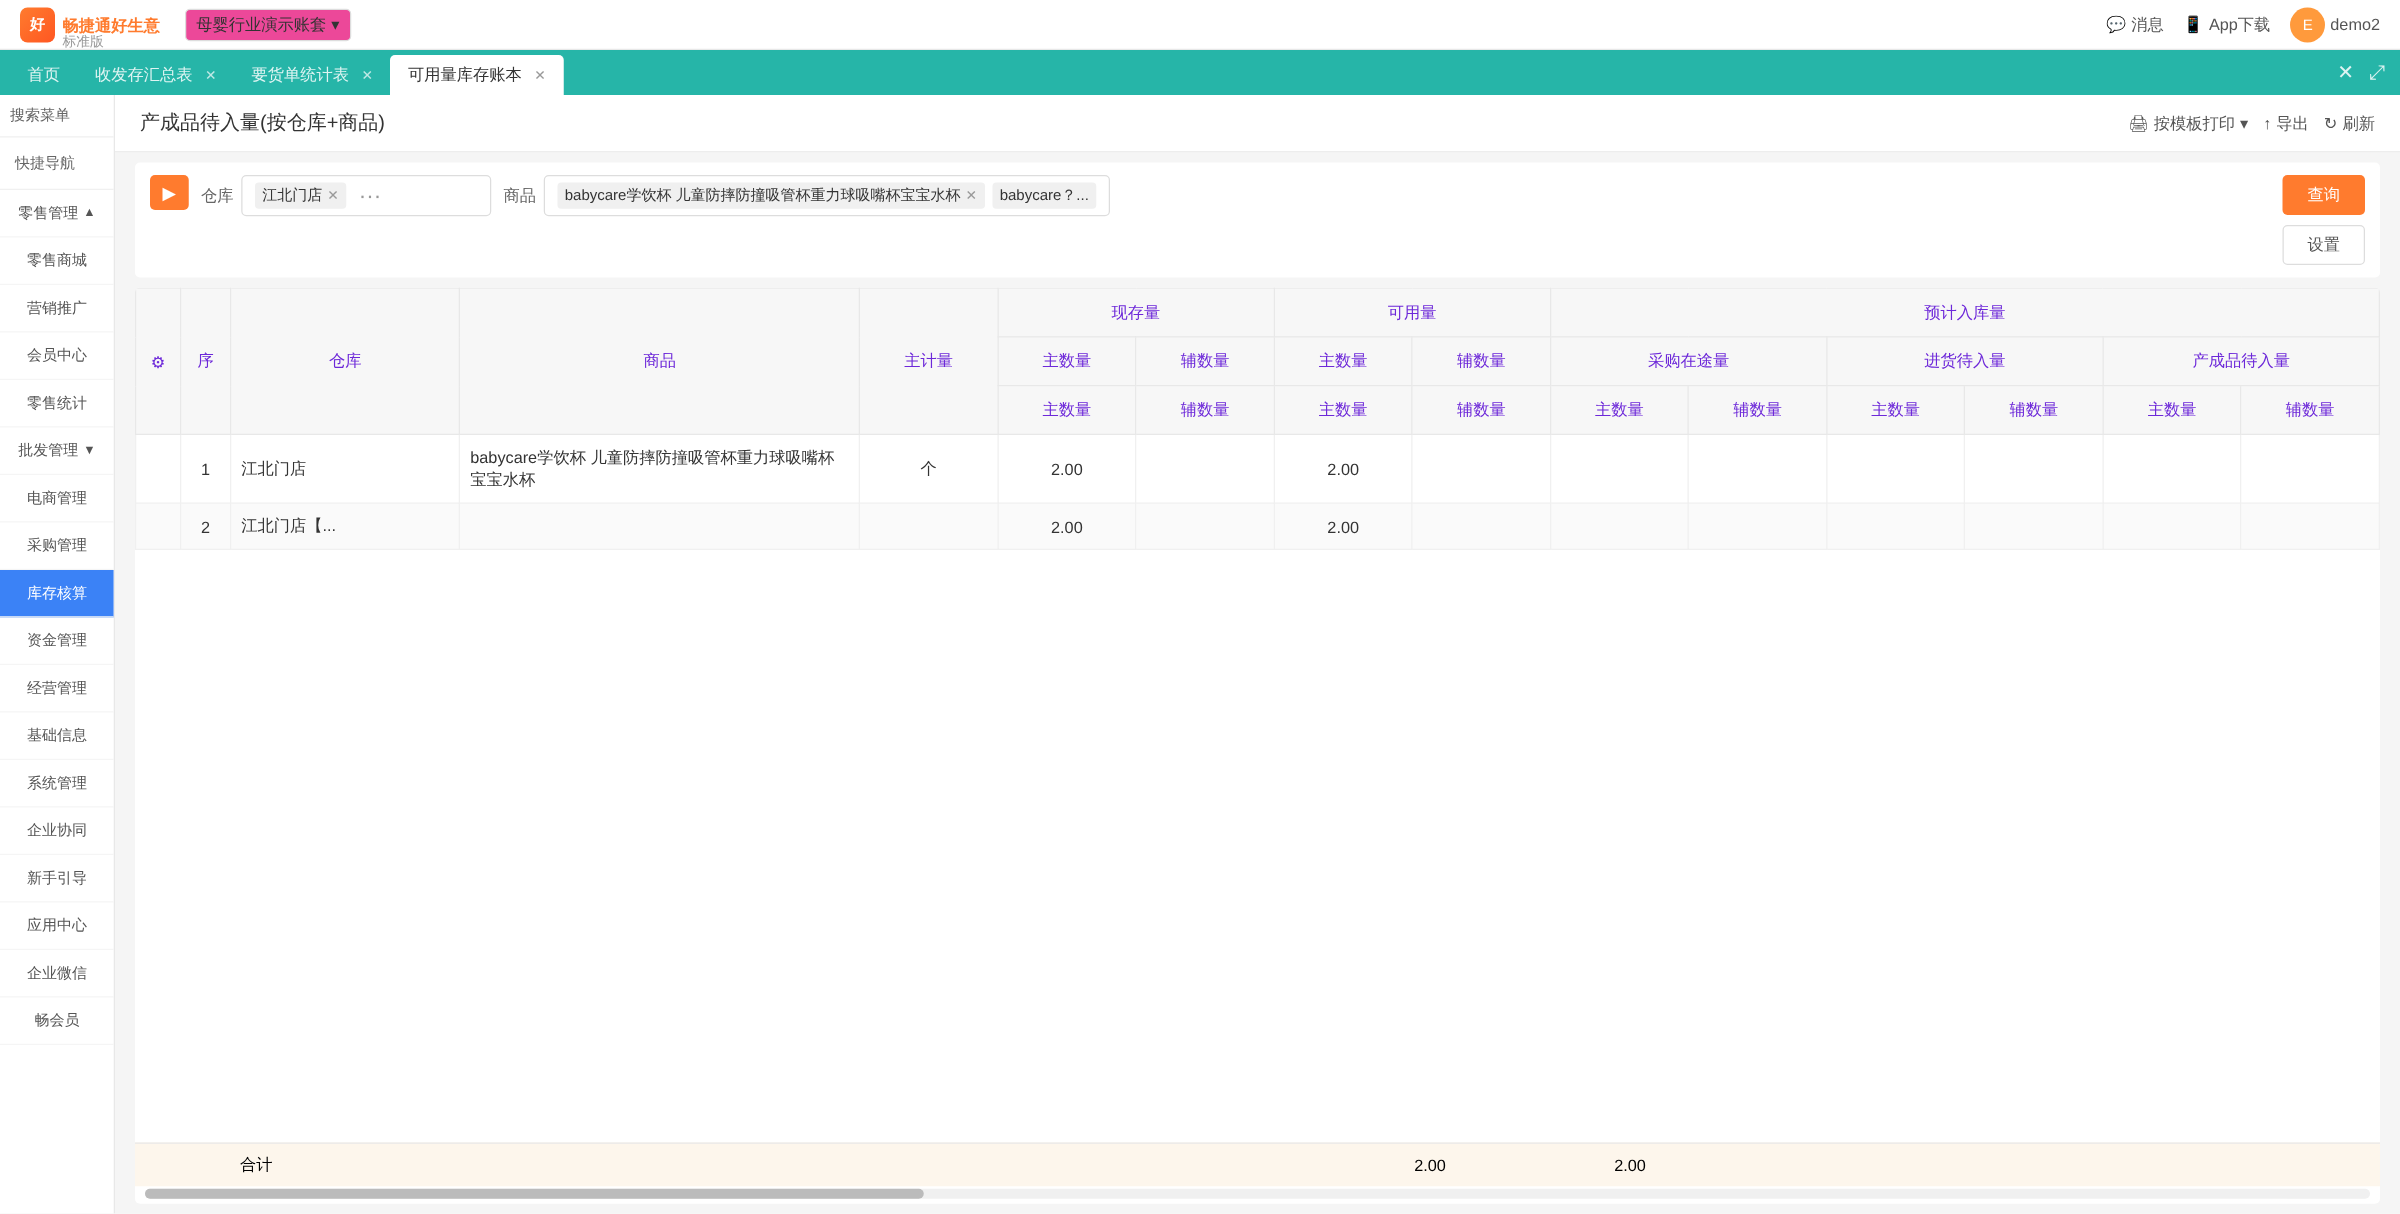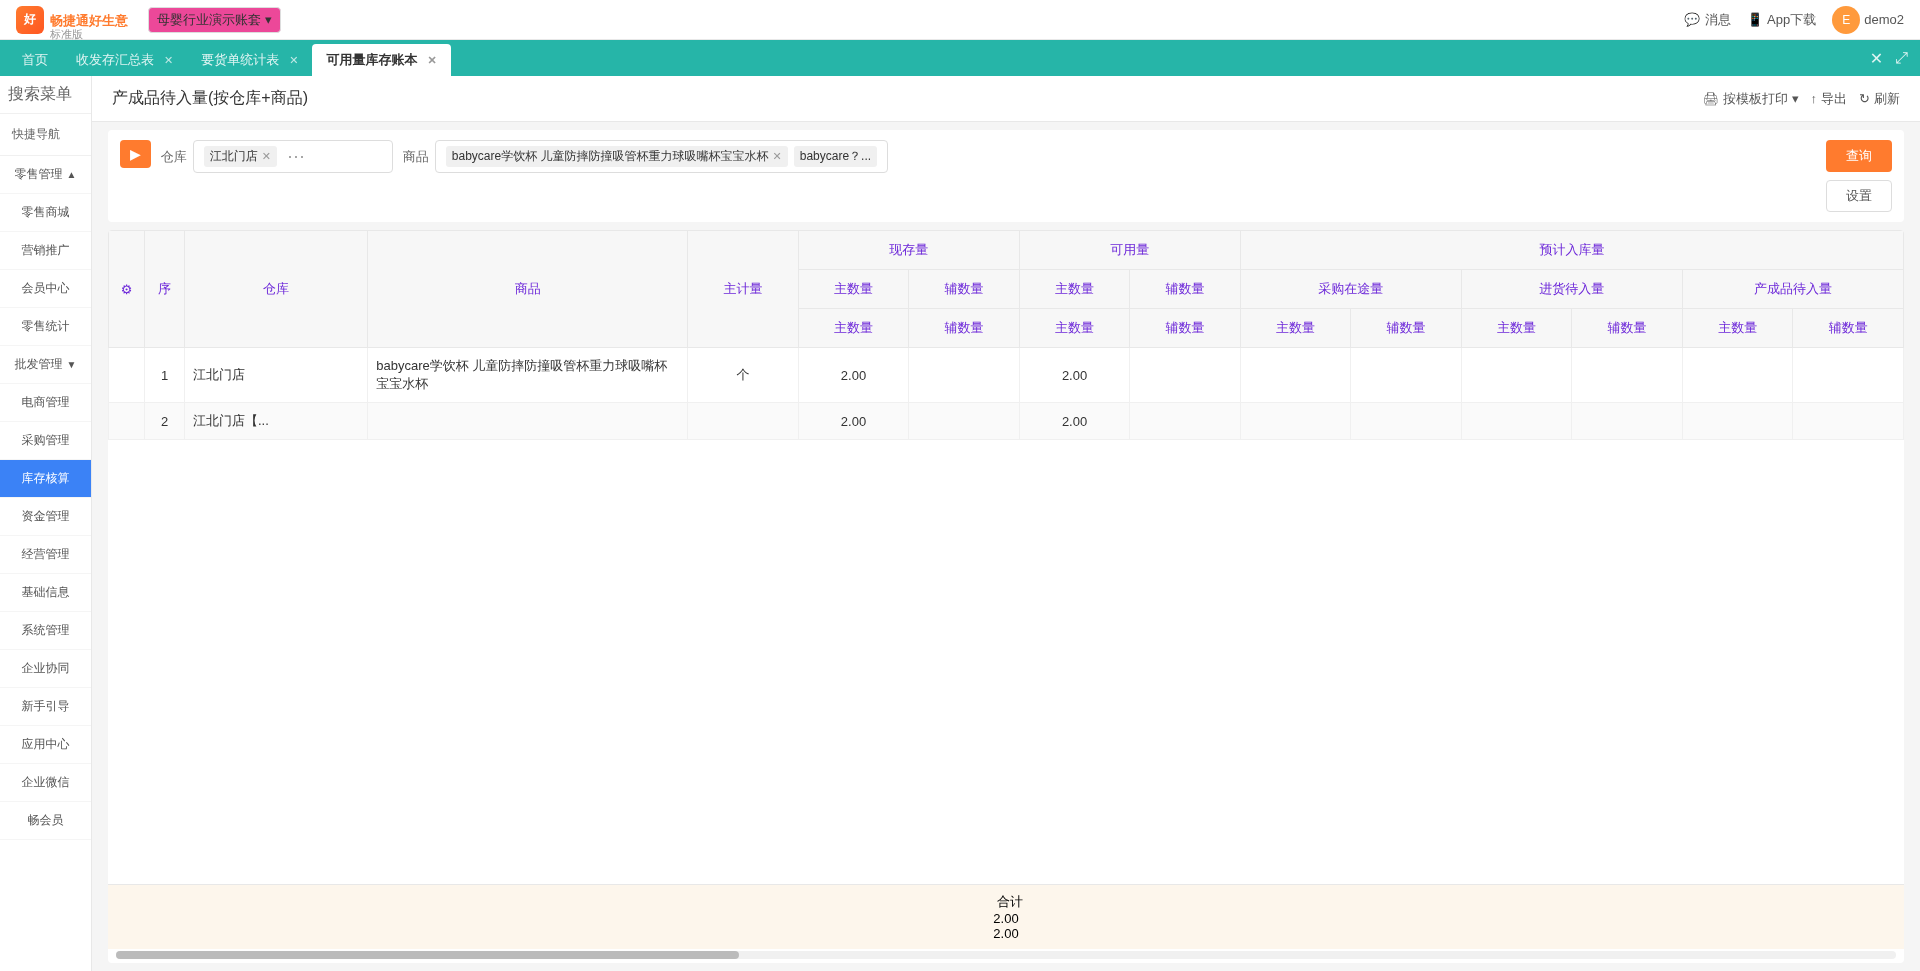--- a/index.html
+++ b/index.html
@@ -100,21 +100,21 @@
       color: rgba(255,255,255,0.85);
       cursor: pointer;
       gap: 6px;
       border-radius: 4px 4px 0 0;
       margin-top: 4px;
       position: relative;
     }
     .tab-item.active {
       background: #fff;
       color: #333;
-      font-weight: 700;
+      font-weight: 400;
     }
     .tab-close {
       font-size: 11px;
       color: rgba(255,255,255,0.7);
       margin-left: 4px;
     }
     .tab-item.active .tab-close { color: #999; }
     .tab-bar-actions {
       display: flex;
       align-items: center;
@@ -143,21 +143,21 @@
       display: flex;
       flex-direction: column;
       overflow-y: auto;
       flex-shrink: 0;
     }
     .sidebar-search {
       padding: 8px;
       border-bottom: 1px solid #f0f0f0;
     }
     .sidebar-search span {
-      font-size: 16px;
+      font-size: 12px;
       color: #666;
       cursor: pointer;
     }
     .sidebar-nav {
       padding: 6px 0;
       border-bottom: 1px solid #f0f0f0;
       cursor: pointer;
     }
     .sidebar-nav span {
       font-size: 12px;
@@ -591,21 +591,21 @@
             <td></td>
             <td></td>
             <td></td>
             <td></td>
           </tr>
         </tbody>
       </table>
 
       <div style="flex:1;"></div>
 
-      <div style="background:#fdf6ec; border-top:1px solid #e8e8e8; padding:8px 0; display:flex; align-items:center; font-size:13px; font-weight:500;flex-direction:column;">
+      <div style="background:#fdf6ec; border-top:1px solid #e8e8e8; padding:8px 0; display:flex; align-items:center; font-size:13px; font-weight:500;">
         <div style="width:36px;"></div>
         <div style="width:40px;"></div>
         <div style="flex:1; padding-left:8px;">合计</div>
         <div style="width:320px;"></div>
         <div style="width:60px;"></div>
         <div style="width:80px; text-align:center;">2.00</div>
         <div style="width:80px;"></div>
         <div style="width:80px; text-align:center;">2.00</div>
         <div style="width:80px;"></div>
         <div style="width:80px;"></div>

